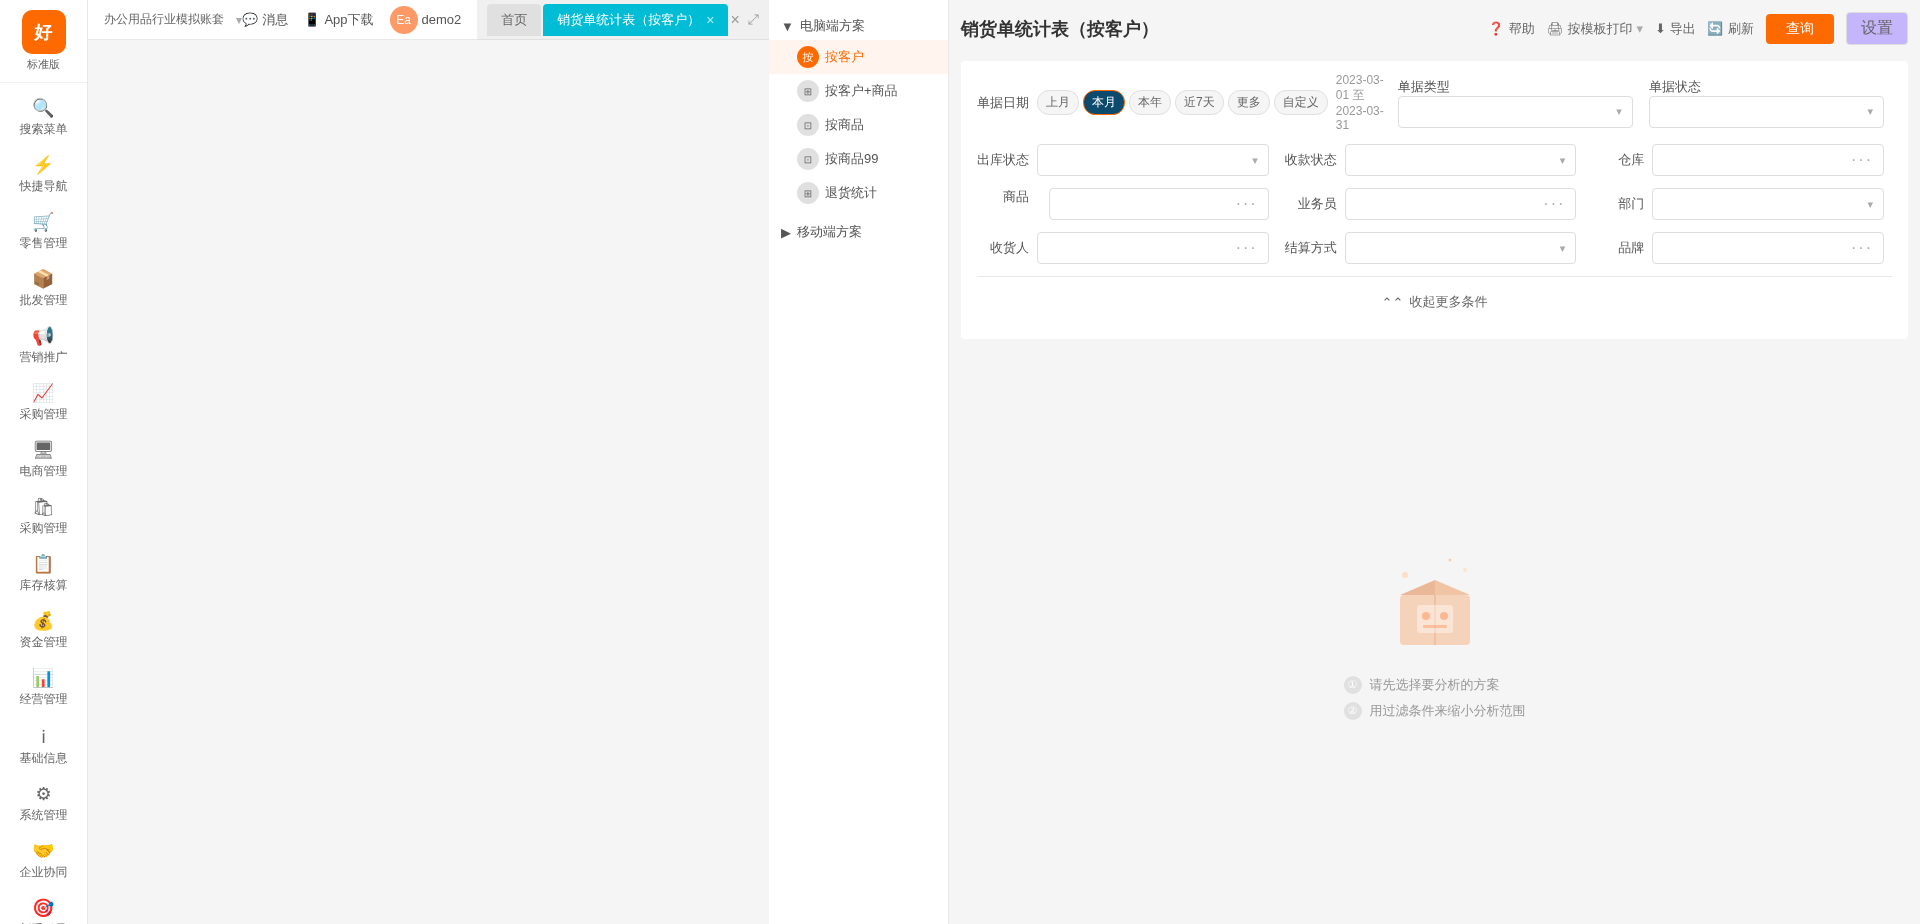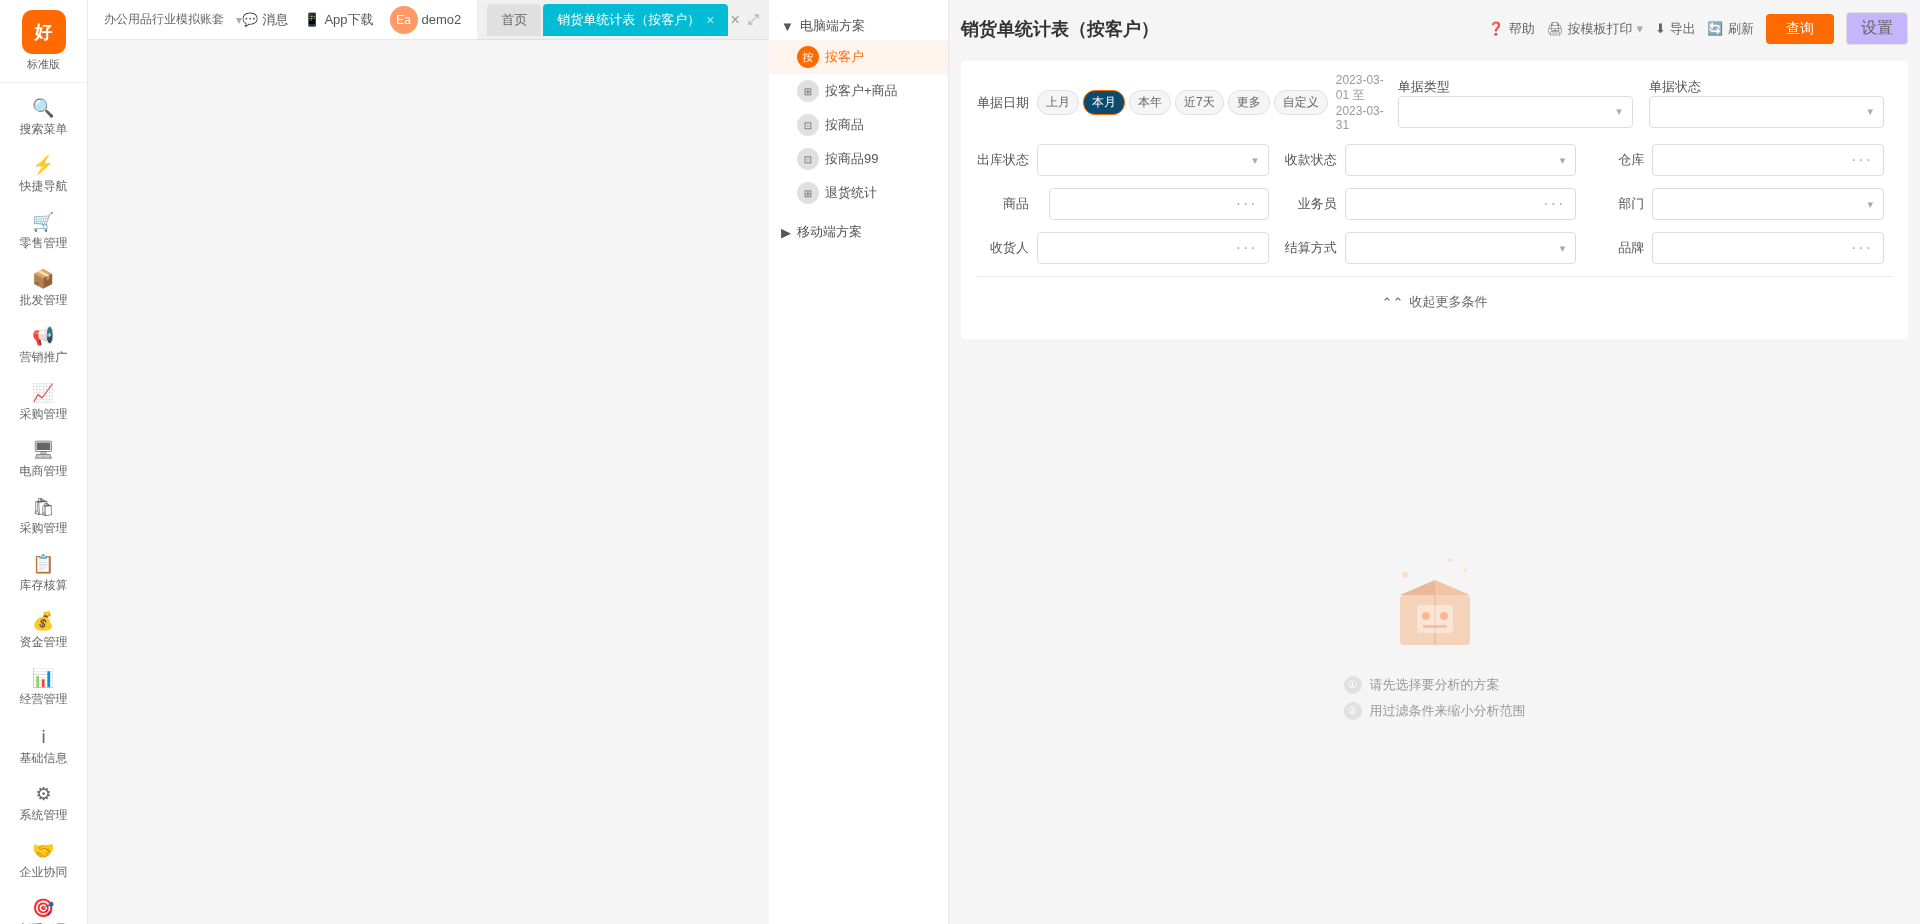--- a/index.html
+++ b/index.html
@@ -307,21 +307,21 @@
           <div style="flex:1;display:flex;align-items:center;gap:0;padding:0 8px;">
             <span class="filter-label">仓库</span>
             <div class="select-box" style="flex:1;">
               <span></span>
               <span class="dots">···</span>
             </div>
           </div>
         </div>
 
         <div class="filter-row">
-          <div style="flex:1;display:flex;align-items:center;gap:12px;padding:0 8px 0 0;">
+          <div style="flex:1;display:flex;align-items:flex-start;gap:12px;padding:0 8px 0 0;">
             <span class="filter-label">商品</span>
             <div class="select-box" style="flex:1;">
               <span></span>
               <span class="dots">···</span>
             </div>
           </div>
           <div style="flex:1;display:flex;align-items:center;gap:0;padding:0 8px;">
             <span class="filter-label">业务员</span>
             <div class="select-box" style="flex:1;">
               <span></span>

